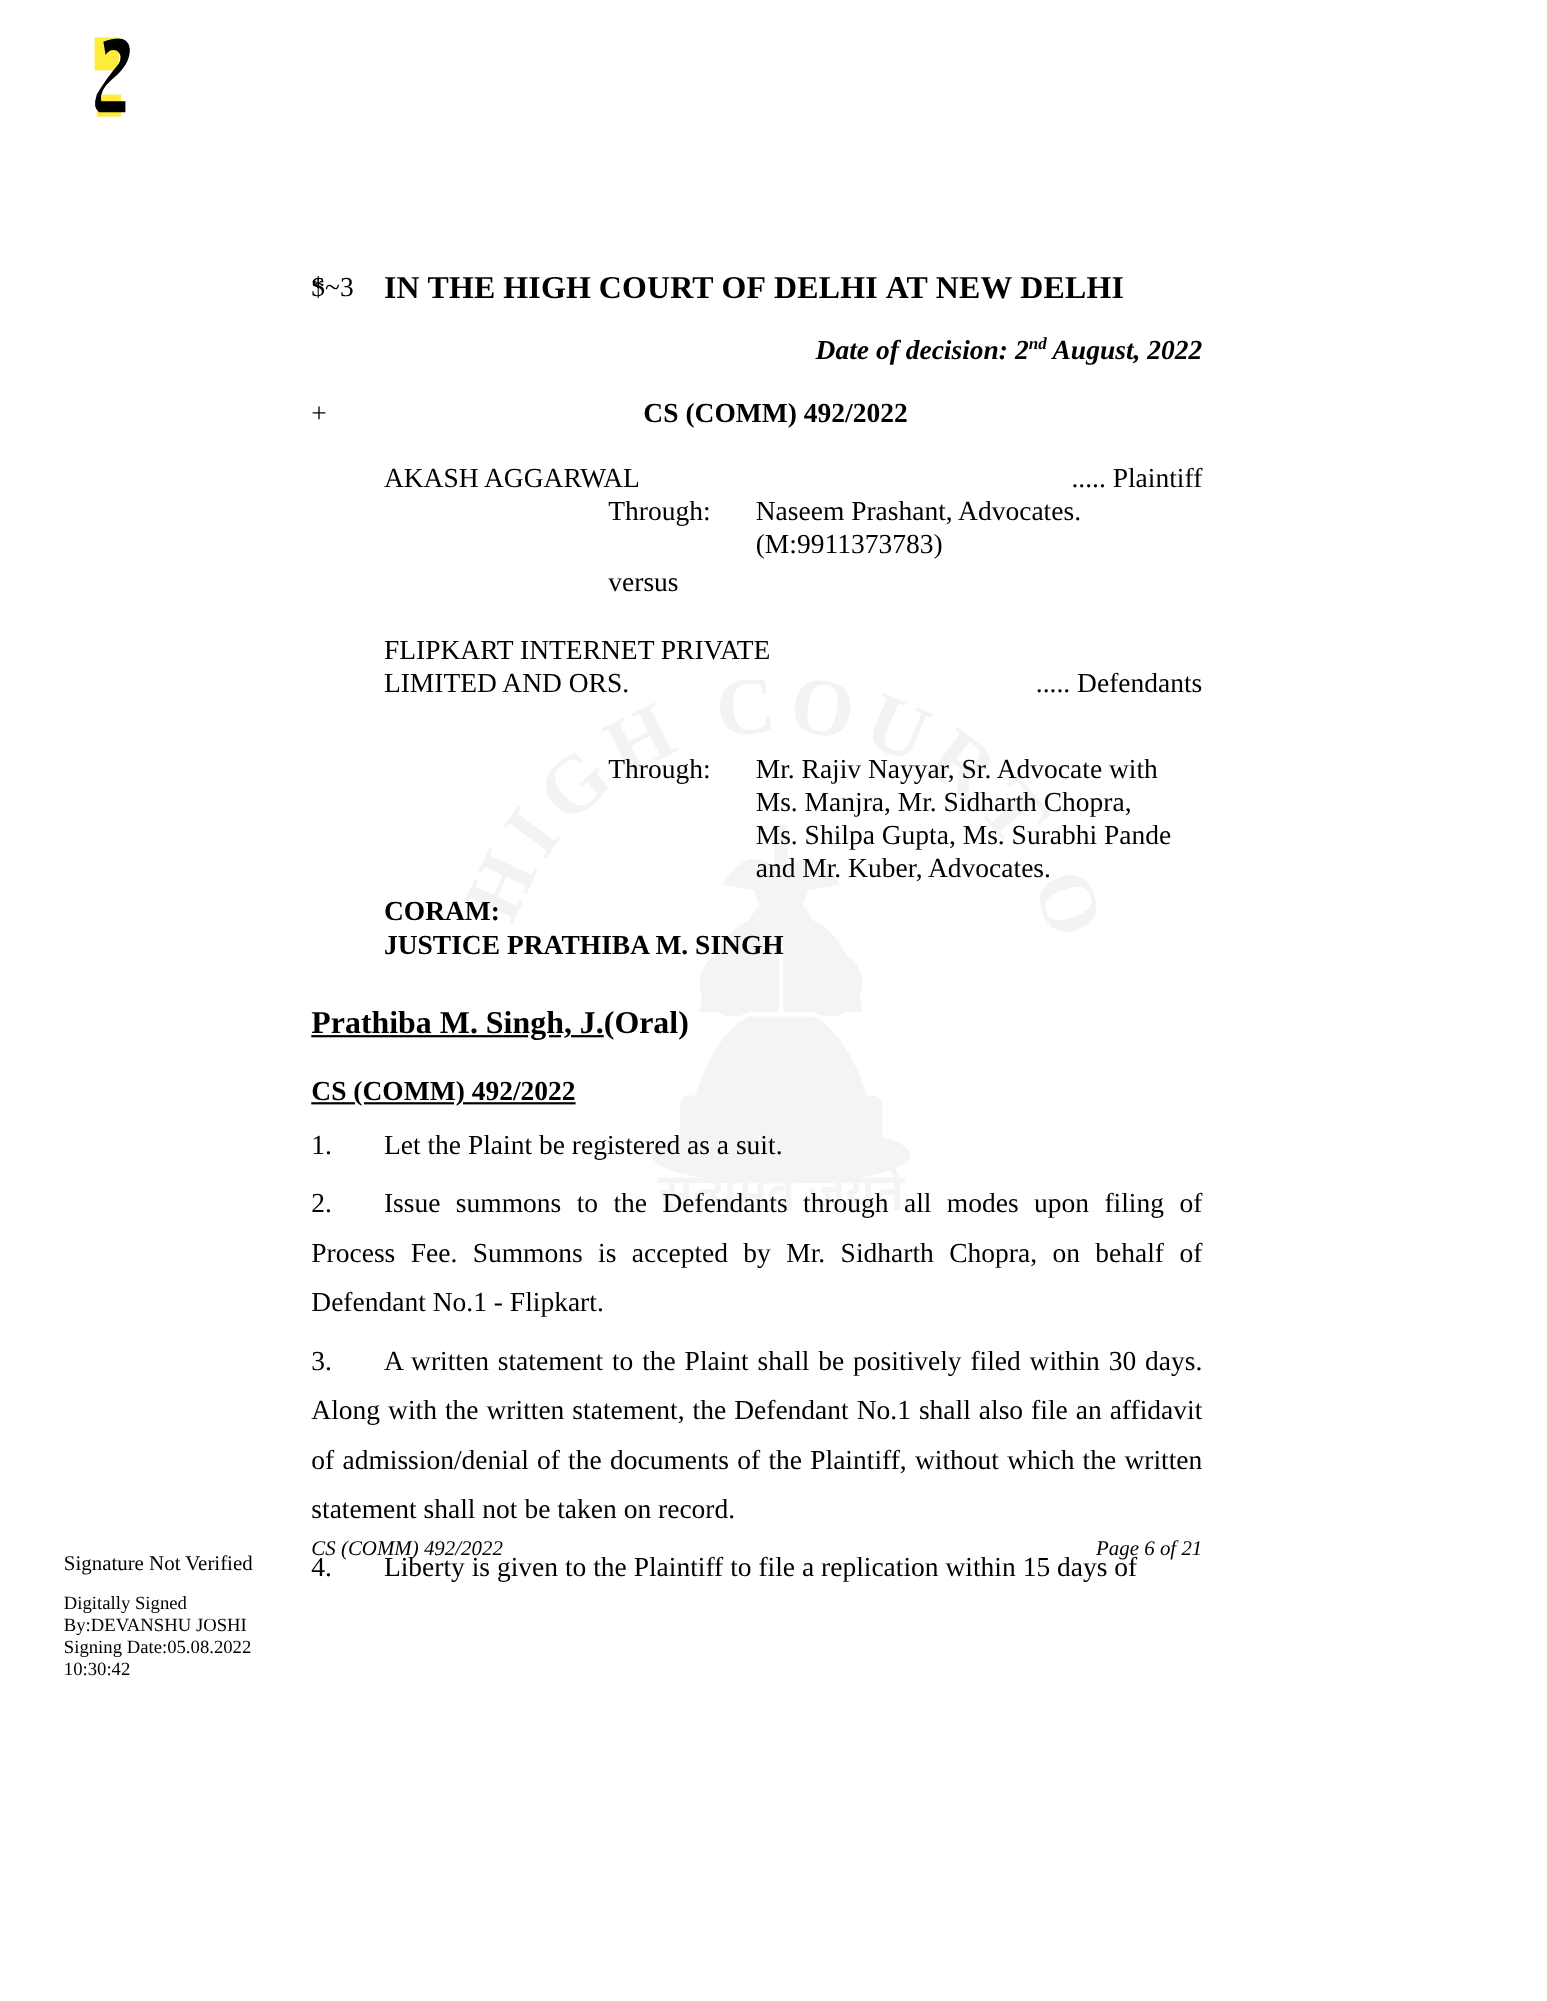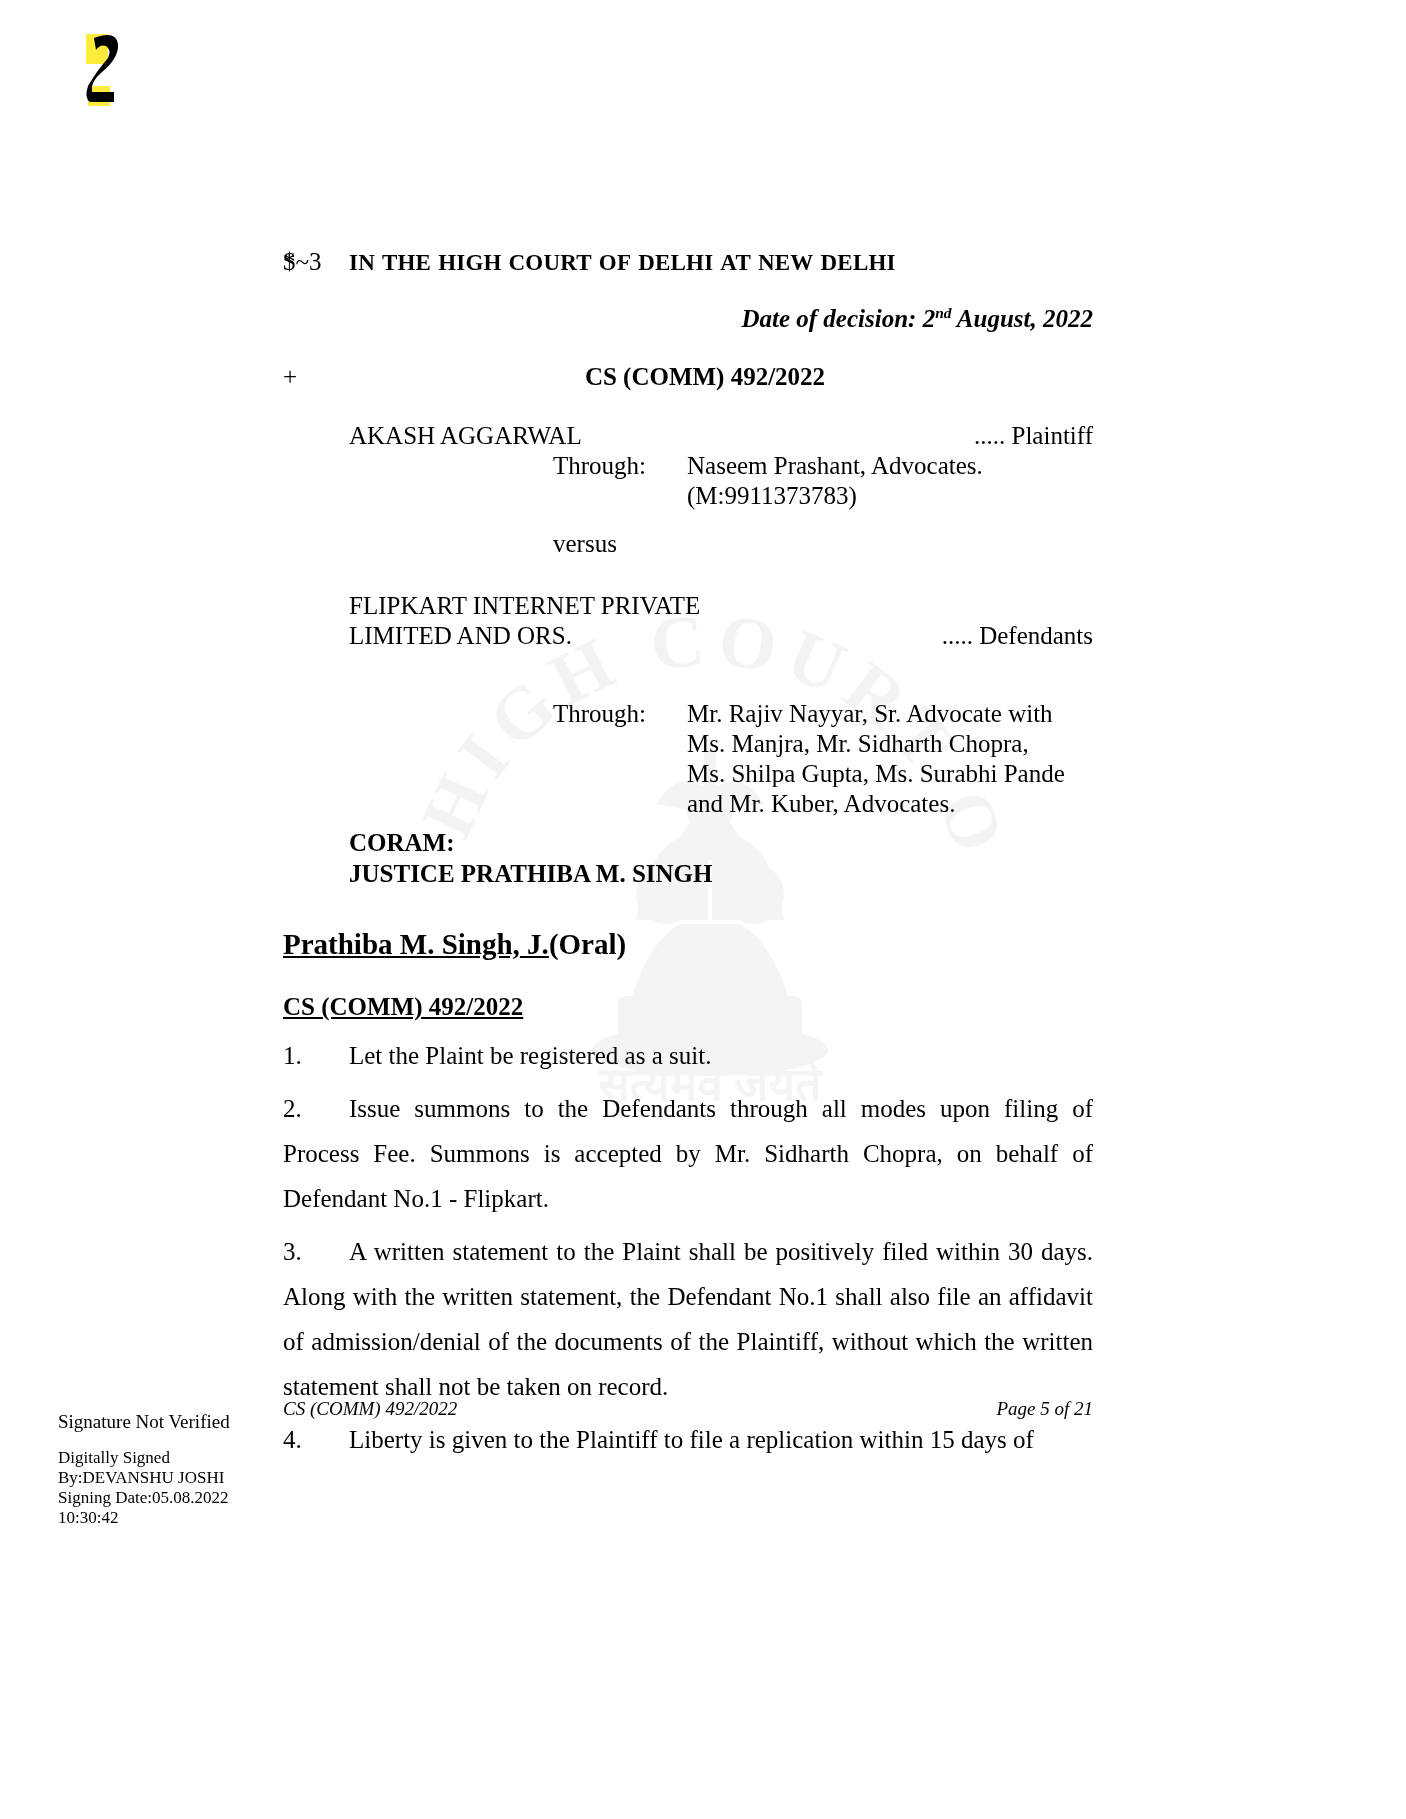--- a/index.html
+++ b/index.html
@@ -51,21 +51,21 @@
   }
   .mark {
     position: absolute;
     left: 0;
     top: 0;
     font-size: 25px;
   }
 
   .court-title {
     font-weight: bold;
-    font-size: 23px;
+    font-size: 29px;
     letter-spacing: 0.2px;
     margin-left: 66px;
     white-space: nowrap;
   }
   .court-title span { padding-right: 7px; }
 
   .date-line {
     text-align: right;
     font-weight: bold;
     font-style: italic;
@@ -130,21 +130,21 @@
   .through-text {
     margin-left: 134px;
     text-align: justify;
     text-justify: inter-word;
   }
 
   .versus {
     margin-left: 270px;
     font-size: 25px;
     line-height: 30px;
-    margin-top: 18px;
+    margin-top: 4px;
   }
 
   .coram {
     margin-left: 66px;
     margin-top: 8px;
     font-weight: bold;
     font-size: 25px;
     line-height: 31px;
   }
 
@@ -341,21 +341,21 @@
     <div class="para single">
       <span class="num">4.</span>
       <span class="ptext">Liberty is given to the Plaintiff to file a replication within 15 days of</span>
     </div>
 
   </div>
 
   <div class="footer">
     <div class="footer-inner">
       <span>CS (COMM) 492/2022</span>
-      <span>Page 5 of 21</span>
+      <span>Page 6 of 21</span>
     </div>
   </div>
 
   <div class="sigblock">
     <div class="sig-title">Signature Not Verified</div>
     <div class="sig-lines">
       <div class="sig-small">Digitally Signed</div>
       <div class="sig-small">By:DEVANSHU JOSHI</div>
       <div class="sig-small">Signing Date:05.08.2022</div>
       <div class="sig-small">10:30:42</div>

